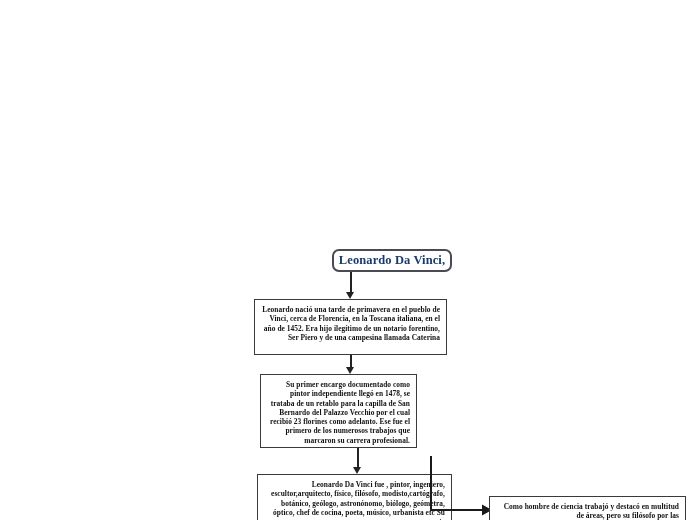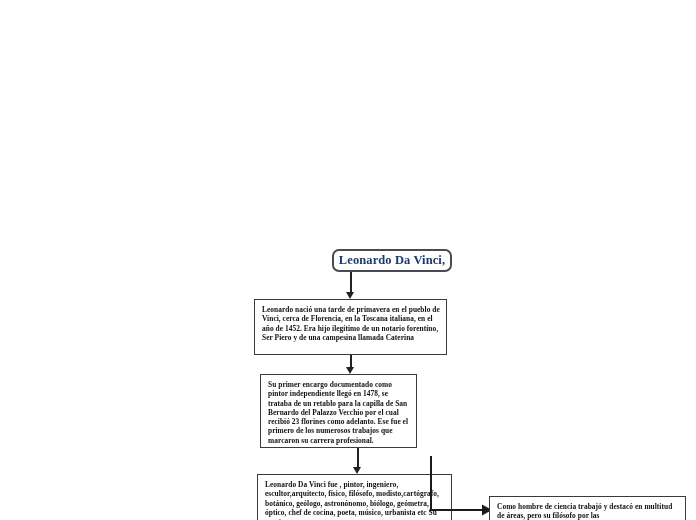--- a/index.html
+++ b/index.html
@@ -50,21 +50,21 @@
     padding: 5px 6px 4px 7px;
   }
   .box p {
     margin: 0;
     color: #111111;
     font-family: "Liberation Serif", serif;
     font-size: 7.4px;
     line-height: 9.3px;
     font-weight: bold;
     letter-spacing: 0.05px;
-    text-align: left;
+    text-align: right;
   }
 
   #box-birth  { left: 254px; top: 299px; width: 193px; height: 56px; }
   #box-first-commission { left: 260px; top: 374px; width: 157px; height: 74px; }
   #box-professions { left: 257px; top: 474px; width: 195px; height: 68px; }
   #box-science { left: 489px; top: 496px; width: 197px; height: 54px; }
 
   
   .arrow-v {
     position: absolute;

